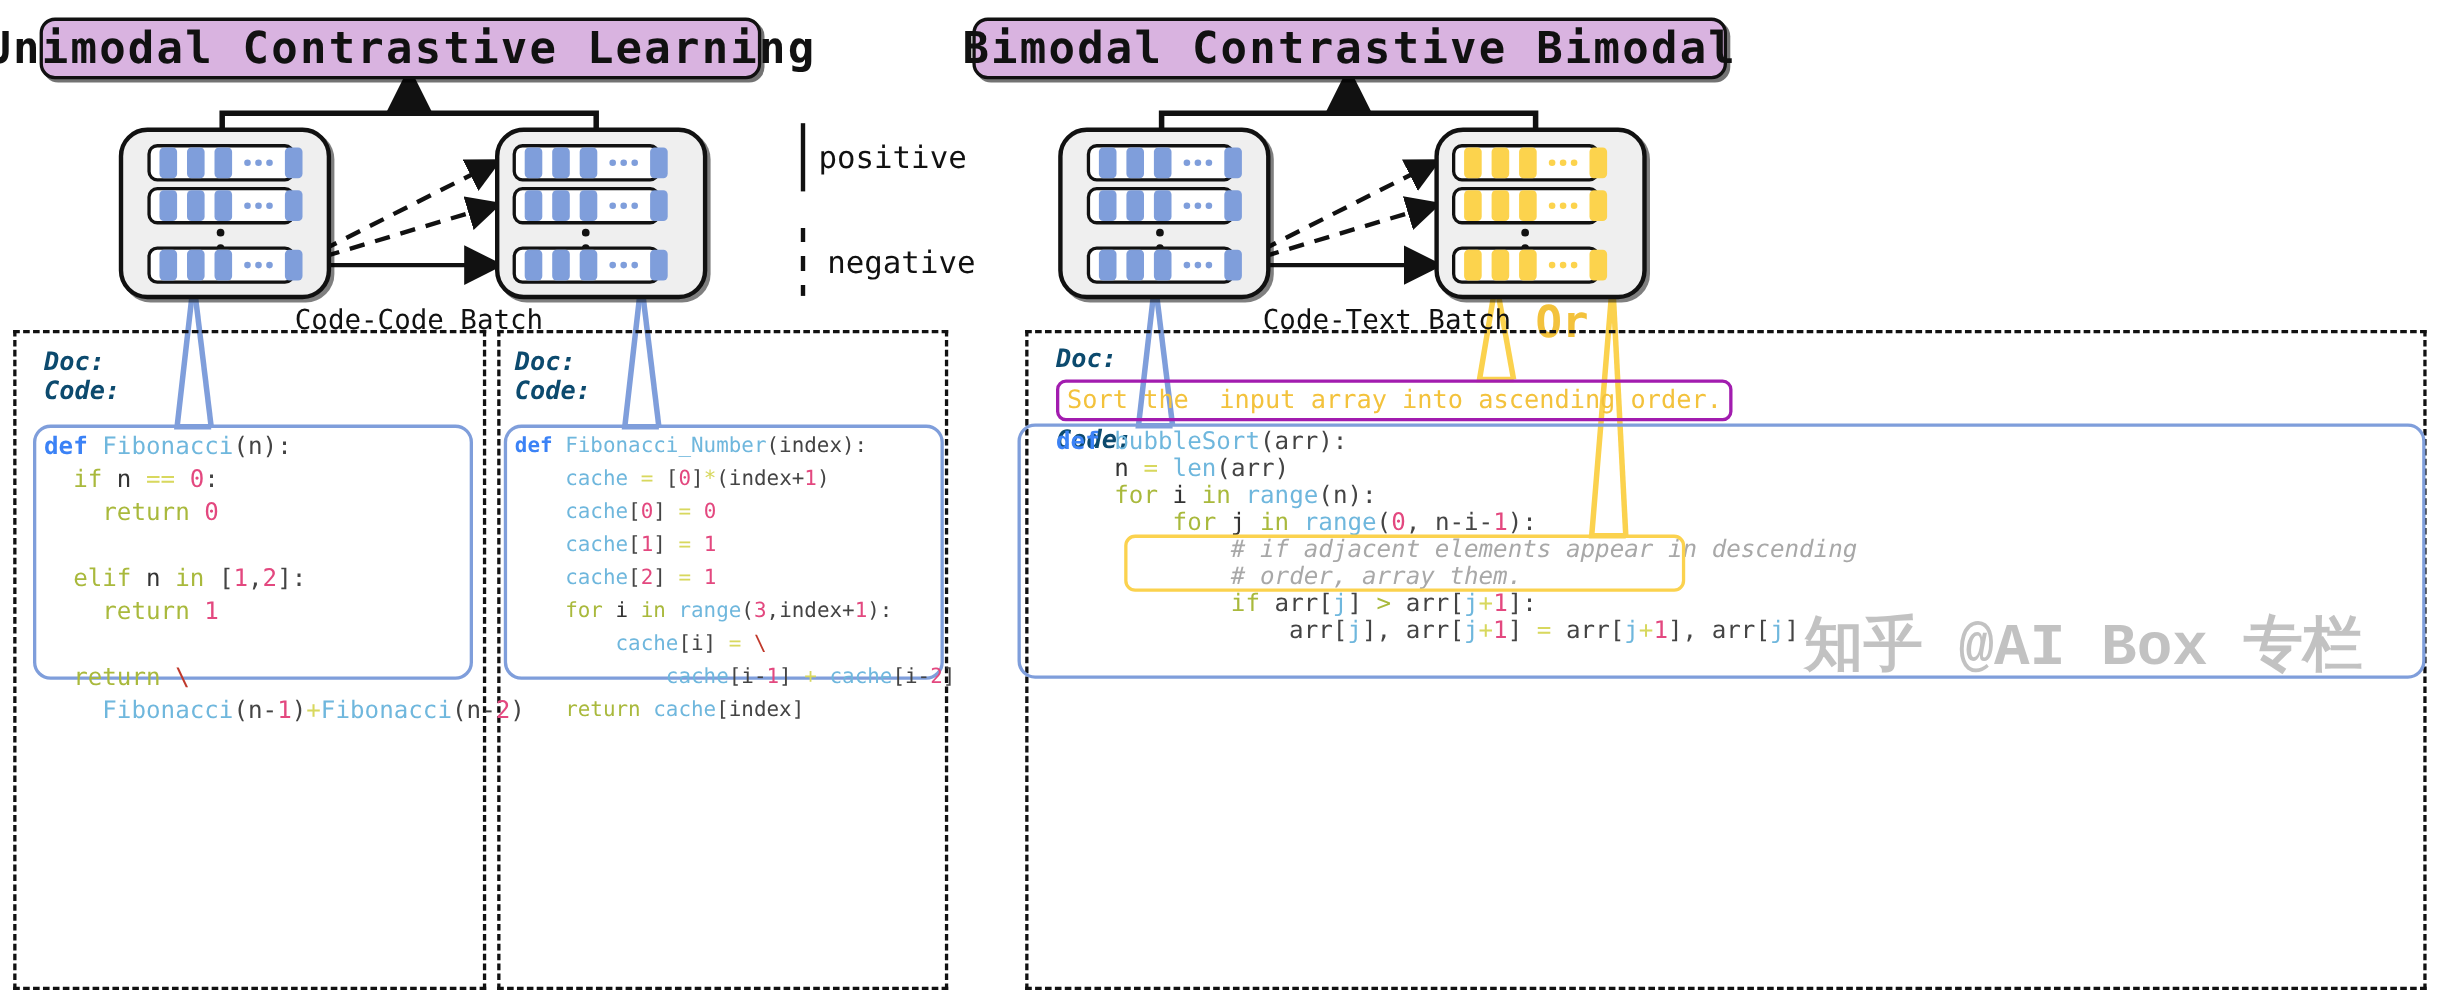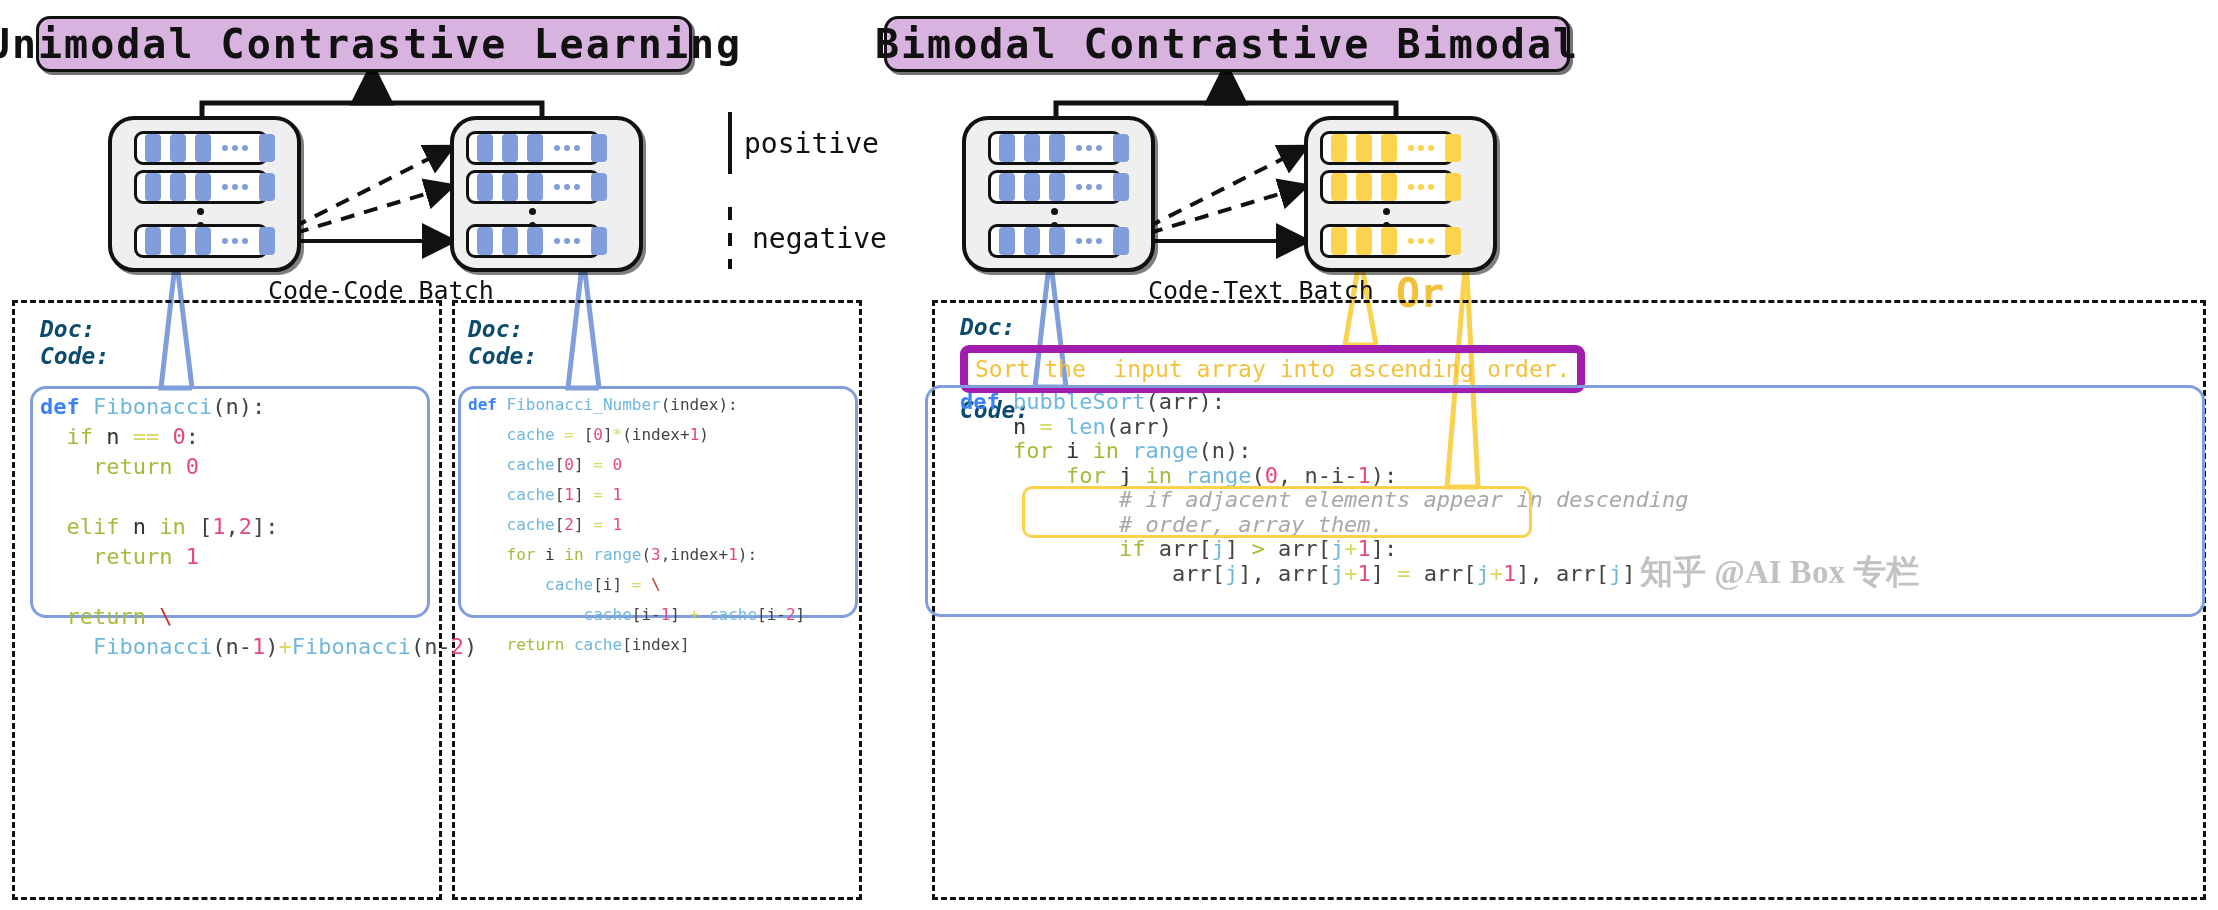--- a/index.html
+++ b/index.html
@@ -77,21 +77,21 @@
   .lbl{
     font-family:"DejaVu Sans Mono","Liberation Mono",monospace;
     font-size:23px;font-weight:700;font-style:italic;color:#0c4a6e;
     line-height:27px;white-space:pre;
   }
   .doc{
     font-family:"DejaVu Sans Mono","Liberation Mono",monospace;
     font-size:23px;color:#f3c23c;line-height:30px;white-space:pre;
   }
   .doc.hl{
-    border:8px solid #a21caf;border-radius:9px;
+    border:3px solid #a21caf;border-radius:9px;
     display:inline-block;padding:1px 7px;box-sizing:border-box;
   }
   .codebox{
     position:absolute;
     border:3px solid #7f9edb;border-radius:16px;
     box-sizing:border-box;background:transparent;
     overflow:hidden;
   }
   .code{
     position:absolute;
@@ -106,22 +106,22 @@
   .pn{color:#444;}              
   .esc{color:#c0392b;}
   .cmt{color:#a8a8a8;font-style:italic;}
   .cmtbox{
     position:absolute;border:3px solid #fbd24e;border-radius:10px;
     box-sizing:border-box;
   }
 
   svg.overlay{position:absolute;left:0;top:0;width:2218px;height:910px;pointer-events:none;}
   .wm{
-    position:absolute;font-family:Liberation Serif, serif;
-    font-size:33px;color:rgba(120,120,120,.45);font-weight:700;white-space:nowrap;
+    position:absolute;font-family:Liberation Mono, monospace;
+    font-size:54px;color:rgba(120,120,120,.45);font-weight:700;white-space:nowrap;
   }
 </style>
 </head>
 <body>
 
 <svg class="overlay">
   <defs>
     <marker id="ah" markerWidth="9" markerHeight="9" refX="7.5" refY="4.5" orient="auto">
       <path d="M0,0 L9,4.5 L0,9 z" fill="#111"></path>
     </marker>
@@ -286,21 +286,21 @@
     <span class="k">return</span> <span class="num">1</span>
 
   <span class="k">return</span> <span class="esc">\</span>
     <span class="fn">Fibonacci</span><span class="pn">(n-</span><span class="num">1</span><span class="pn">)</span><span class="op">+</span><span class="fn">Fibonacci</span><span class="pn">(n-</span><span class="num">2</span><span class="pn">)</span></div>
 
 <div class="sample" style="left:468px;top:316px;width:390px;">
   <div class="lbl">Doc:</div>
   <div class="lbl">Code:</div>
 </div>
 <div class="codebox" style="left:458px;top:386px;width:400px;height:232px;"></div>
-<div class="code" style="left:468px;top:390px;font-size:16px;"><span class="kb">def</span> <span class="fn">Fibonacci_Number</span><span class="pn">(index):</span>
+<div class="code" style="left:468px;top:390px;font-size:19px;"><span class="kb">def</span> <span class="fn">Fibonacci_Number</span><span class="pn">(index):</span>
     <span class="fn">cache</span> <span class="op">=</span> <span class="pn">[</span><span class="num">0</span><span class="pn">]</span><span class="op">*</span><span class="pn">(index+</span><span class="num">1</span><span class="pn">)</span>
     <span class="fn">cache</span><span class="pn">[</span><span class="num">0</span><span class="pn">]</span> <span class="op">=</span> <span class="num">0</span>
     <span class="fn">cache</span><span class="pn">[</span><span class="num">1</span><span class="pn">]</span> <span class="op">=</span> <span class="num">1</span>
     <span class="fn">cache</span><span class="pn">[</span><span class="num">2</span><span class="pn">]</span> <span class="op">=</span> <span class="num">1</span>
     <span class="k">for</span> i <span class="k">in</span> <span class="fn">range</span><span class="pn">(</span><span class="num">3</span><span class="pn">,index+</span><span class="num">1</span><span class="pn">):</span>
         <span class="fn">cache</span><span class="pn">[i]</span> <span class="op">=</span> <span class="esc">\</span>
             <span class="fn">cache</span><span class="pn">[i-</span><span class="num">1</span><span class="pn">]</span> <span class="op">+</span> <span class="fn">cache</span><span class="pn">[i-</span><span class="num">2</span><span class="pn">]</span>
     <span class="k">return</span> <span class="fn">cache</span><span class="pn">[index]</span></div>
 
 <div class="banner" style="left:884px;top:16px;width:680px;height:50px;">Bimodal Contrastive Bimodal</div>

